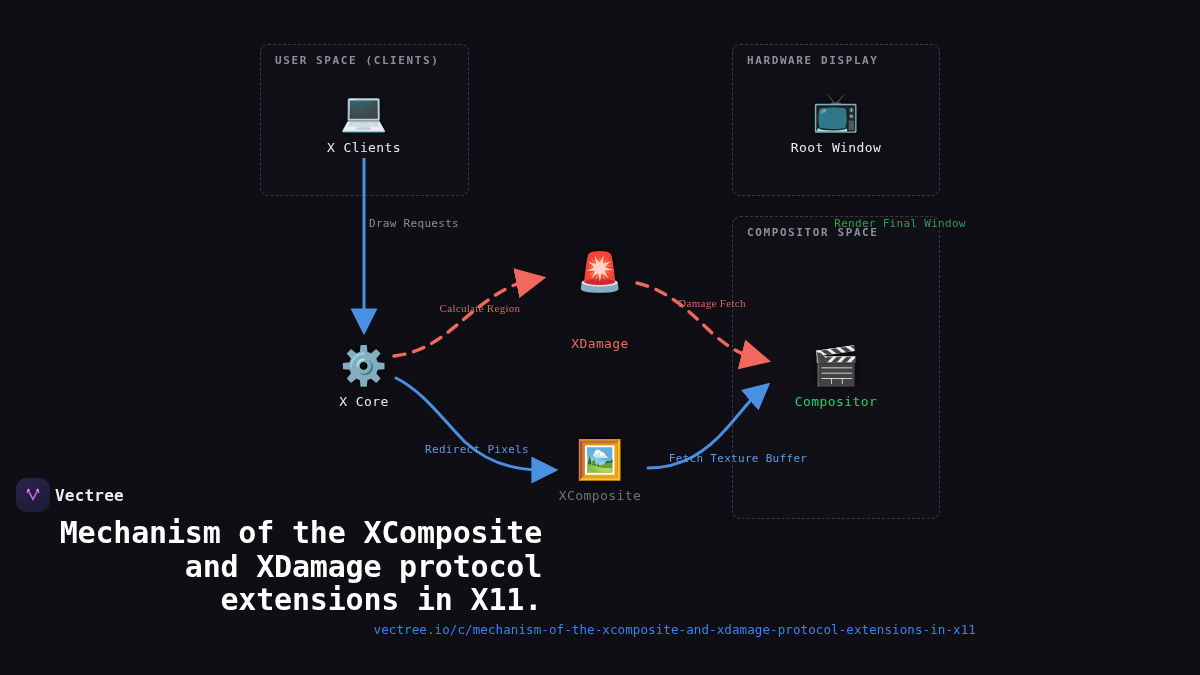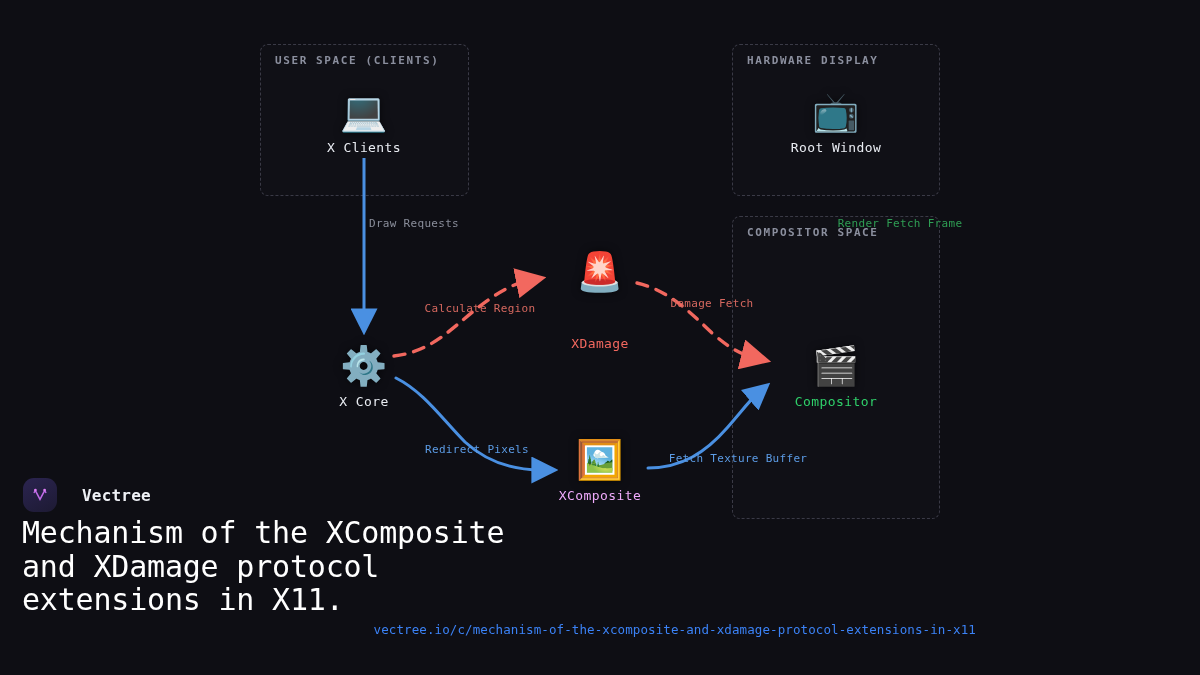--- a/index.html
+++ b/index.html
@@ -64,21 +64,21 @@
   .node-label {
     display: block;
     margin-top: 4px;
     font-size: 13px;
     font-weight: 400;
     letter-spacing: 0.4px;
     white-space: nowrap;
   }
   .lbl-white  { color: #e9ecf2; }
   .lbl-red    { color: #f2685f; margin-top: 40px; }
-  .lbl-blue   { color: #f0abfc; }
+  .lbl-blue   { color: #737373; }
   .lbl-green  { color: #2fd06a; }
 
   #node-clients   { left: 364px; top: 90px; }
   #node-root      { left: 836px; top: 90px; }
   #node-xcore     { left: 364px; top: 344px; }
   #node-xdamage   { left: 600px; top: 250px; }
   #node-xcomposite{ left: 600px; top: 438px; }
   #node-compositor{ left: 836px; top: 344px; }
 
   
@@ -91,39 +91,39 @@
 
   
   .edge-label {
     position: absolute;
     font-size: 11px;
     letter-spacing: 0.3px;
     white-space: nowrap;
     transform: translate(-50%, -50%);
   }
   .el-gray  { color: #8a8e9b; }
-  .el-red   { color: #d6685f; }
+  .el-red   { color: #d6685f; font-family: Liberation Serif, serif; }
   .el-blue  { color: #5c9ce6; }
   .el-green { color: #2f9e54; }
 
   #el-draw       { left: 414px; top: 223px; }
   #el-calc       { left: 480px; top: 308px; }
   #el-damage     { left: 712px; top: 303px; }
   #el-redirect   { left: 477px; top: 449px; text-align: center; }
   #el-fetch      { left: 738px; top: 458px; }
   #el-render     { left: 900px; top: 223px; }
 
   
   #brand {
     position: absolute;
-    left: 23px;
+    left: 16px;
     top: 478px;
     display: flex;
     align-items: center;
-    gap: 25px;
+    gap: 5px;
     text-align: right;
   }
   #brand-logo {
     width: 34px; height: 34px;
     border-radius: 11px;
     background: linear-gradient(150deg, #2b2450 0%, #1d1a33 100%);
     display: flex;
     align-items: center;
     justify-content: center;
   }
@@ -134,23 +134,24 @@
     letter-spacing: 0.2px;
   }
 
   #title {
     position: absolute;
     left: 22px;
     top: 516px;
     width: 520px;
     font-size: 30px;
     line-height: 1.12;
-    font-weight: 400;
+    font-weight: 700;
     color: #ffffff;
     letter-spacing: -0.2px;
+    text-align: right;
   }
 
   #footer-url {
     position: absolute;
     right: 24px;
     top: 622px;
     font-size: 12.5px;
     color: #3b82f6;
     letter-spacing: 0.1px;
   }
@@ -219,21 +220,21 @@
   <div class="node" id="node-compositor">
     <span class="node-icon">🎬</span>
     <span class="node-label lbl-green">Compositor</span>
   </div>
 
   <span class="edge-label el-gray" id="el-draw">Draw Requests</span>
   <span class="edge-label el-red" id="el-calc">Calculate Region</span>
   <span class="edge-label el-red" id="el-damage">Damage Fetch</span>
   <span class="edge-label el-blue" id="el-redirect">Redirect Pixels</span>
   <span class="edge-label el-blue" id="el-fetch">Fetch Texture Buffer</span>
-  <span class="edge-label el-green" id="el-render">Render Fetch Frame</span>
+  <span class="edge-label el-green" id="el-render">Render Final Window</span>
 
   <div id="brand">
     <span id="brand-logo">
       <svg width="20" height="20" viewBox="0 0 20 20" aria-hidden="true">
         <g stroke="#c06ce8" stroke-width="1.5" fill="none" stroke-linecap="round">
           <path d="M5.4,5.6 L10,14.4 L14.6,5.6"></path>
           <path d="M5.4,5.6 L4.2,7.4"></path>
           <path d="M14.6,5.6 L15.8,7.4"></path>
         </g>
         <circle cx="5.4" cy="5.0" r="1.35" fill="#e07ff5"></circle>

